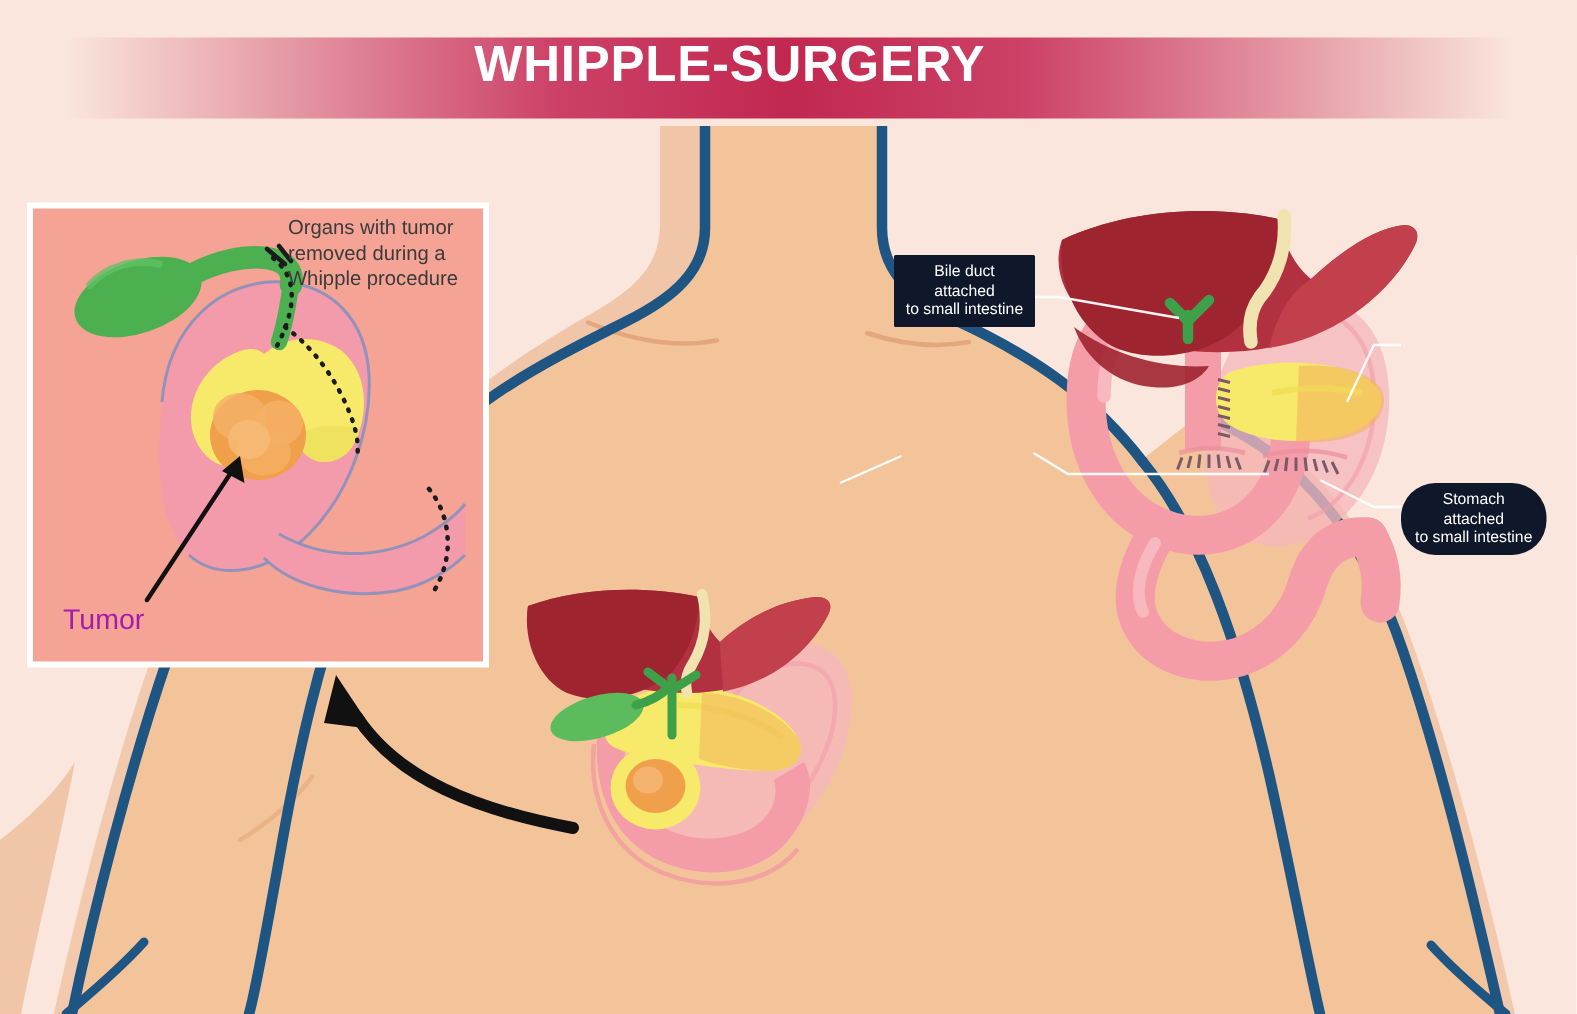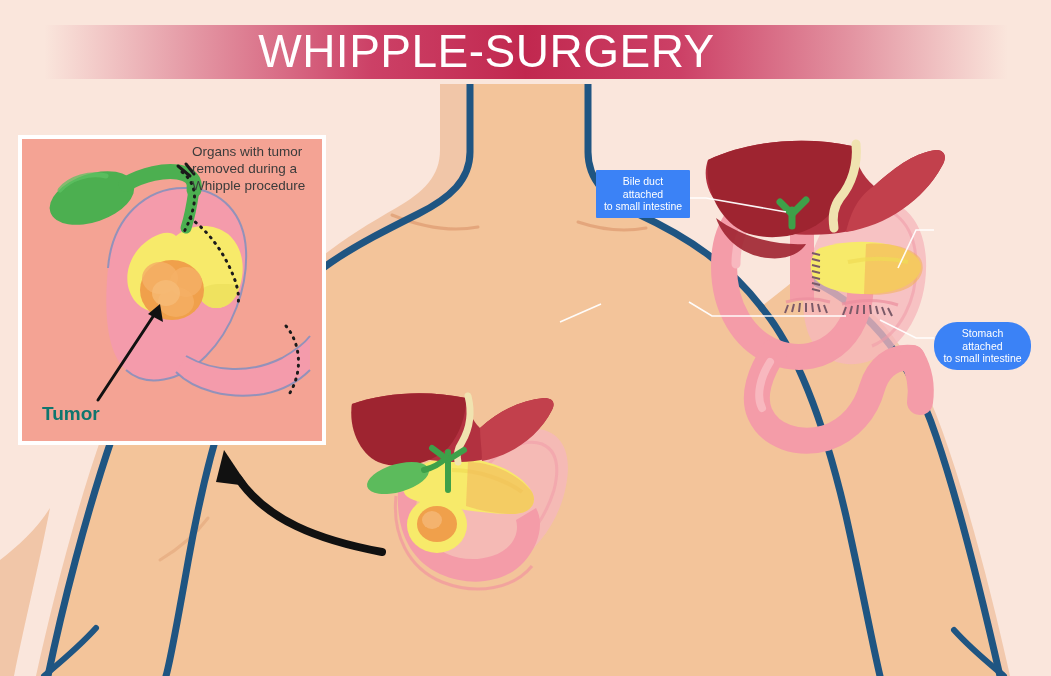--- a/index.html
+++ b/index.html
@@ -24,22 +24,22 @@
     top: 0;
     width: 1051px;
     height: 676px;
   }
   .banner-text {
     position: absolute;
     left: 0;
     top: 24px;
     width: 973px;
     text-align: center;
-    font-size: 46px;
-    font-weight: normal;
+    font-size: 34px;
+    font-weight: bold;
     letter-spacing: 0.5px;
     color: #ffffff;
     z-index: 40;
     pointer-events: none;
     font-family: "Liberation Sans", "DejaVu Sans", sans-serif;
   }
   .inset-caption {
     position: absolute;
     left: 192px;
     top: 143px;
@@ -49,27 +49,26 @@
     line-height: 17px;
     color: #3b3b3b;
     z-index: 40;
     white-space: pre-line;
   }
   .tumor-caption {
     position: absolute;
     left: 42px;
     top: 403px;
     font-size: 19px;
-    color: #0f766e;
+    color: #a21caf;
     z-index: 40;
-    font-weight: bold;
   }
   .callout {
     position: absolute;
-    background: #3b82f6;
+    background: #0f172a;
     color: #ffffff;
     font-size: 10.5px;
     line-height: 12.5px;
     text-align: center;
     padding: 5px 7px;
     box-sizing: border-box;
     z-index: 45;
     white-space: pre-line;
     border-radius: 1px;
   }

